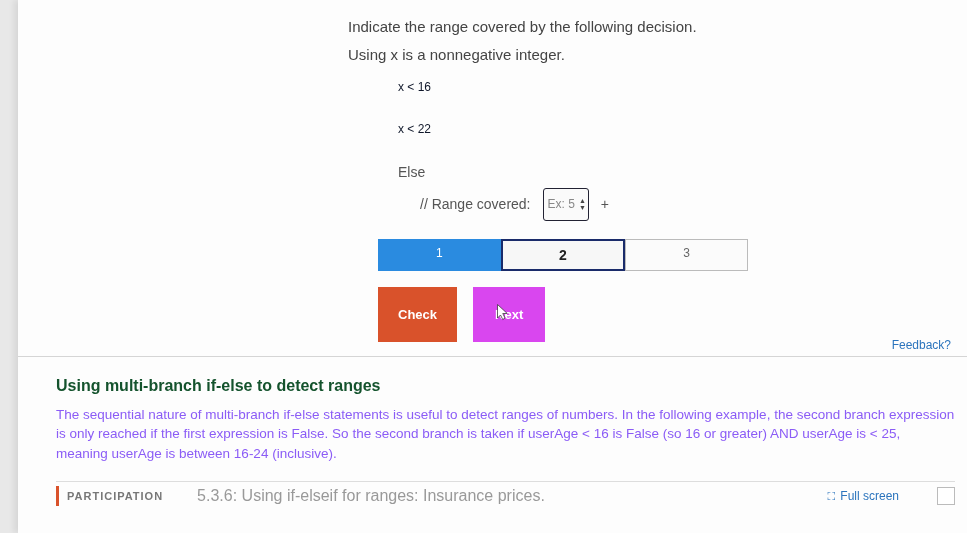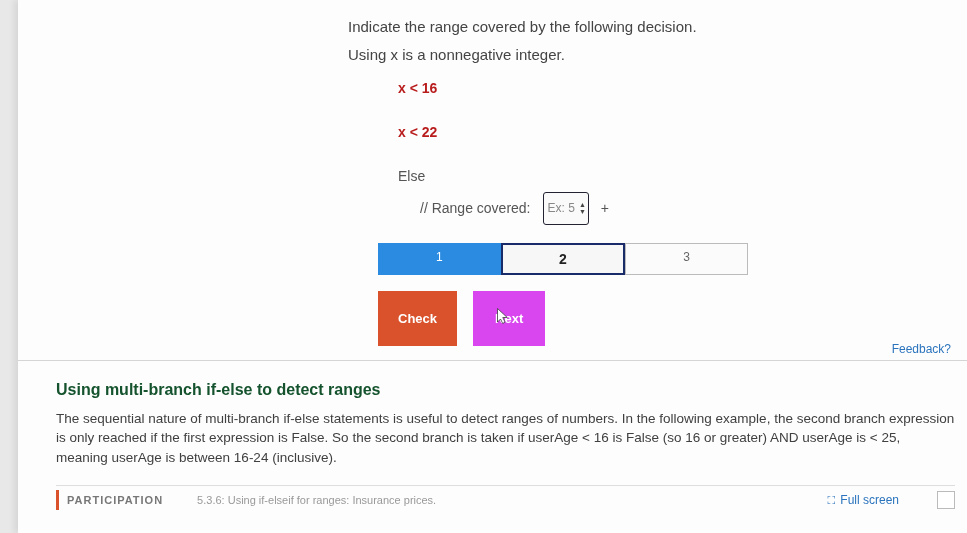--- a/index.html
+++ b/index.html
@@ -18,21 +18,21 @@
     padding: 10px 0 0 0;
     min-height: 100%;
     box-shadow: -4px 0 6px rgba(0,0,0,0.08);
   }
   .activity {
     padding: 6px 30px 14px 330px;
     border-bottom: 1px solid #d5d5d5;
     position: relative;
   }
   .prompt { font-size: 15px; color: #444; line-height: 1.45; margin-bottom: 6px; }
-  .code-block { margin: 14px 0 0 50px; font-size: 14px; color: #b91c1c; font-weight: bold; }
+  .code-block { margin: 14px 0 0 50px; font-size: 12px; color: #0f172a; }
   .code-line { margin-bottom: 28px; }
   .else-block { margin: 0 0 0 50px; font-size: 14px; color: #555; }
   .else-label { display:block; margin-bottom: 8px; }
   .range-line { margin-left: 22px; display: flex; align-items: center; gap: 12px; }
   .stepper {
     display: inline-flex; align-items: center;
     border: 1.5px solid #223; border-radius: 3px;
     padding: 0 2px 0 4px; font-size: 12px; color: #888;
     background: #fafafa; height: 33px;
   }
@@ -60,31 +60,31 @@
     position: absolute; width: 18px; height: 22px; left: 20px; top: 14px;
   }
   .feedback {
     position: absolute; right: 16px; bottom: 4px;
     font-size: 12px; color: #2b74bd;
   }
   .section {
     padding: 20px 12px 8px 38px;
   }
   .section h3 { font-size: 16px; color: #14532d; font-weight: bold; margin-bottom: 10px; }
-  .section p { font-size: 13.5px; color: #404040; line-height: 1.45; }
+  .section p { font-size: 13.5px; color: #8b5cf6; line-height: 1.45; }
   .part-bar {
     margin: 18px 0 0 0; display: flex; align-items: center;
     border-top: 1px solid #ddd; padding-top: 4px; gap: 26px;
     font-size: 11px; color: #888;
   }
   .part-label {
     border-left: 3px solid #d9522b; padding: 4px 8px;
     letter-spacing: 1px; font-weight: bold; color: #777;
   }
-  .part-title { color: #999; font-size: 11px; text-align: center; }
+  .part-title { color: #999; font-size: 16px; text-align: center; }
   .fullscreen {
     margin-left: auto; margin-right: 12px; color: #2b74bd;
     font-size: 12px; display: flex; align-items: center; gap: 5px;
   }
   .fs-icon { font-size: 11px; }
   .checkbox {
     width: 18px; height: 18px; border: 1px solid #bbb; background: #fff;
   }
 </style>
 </head>

